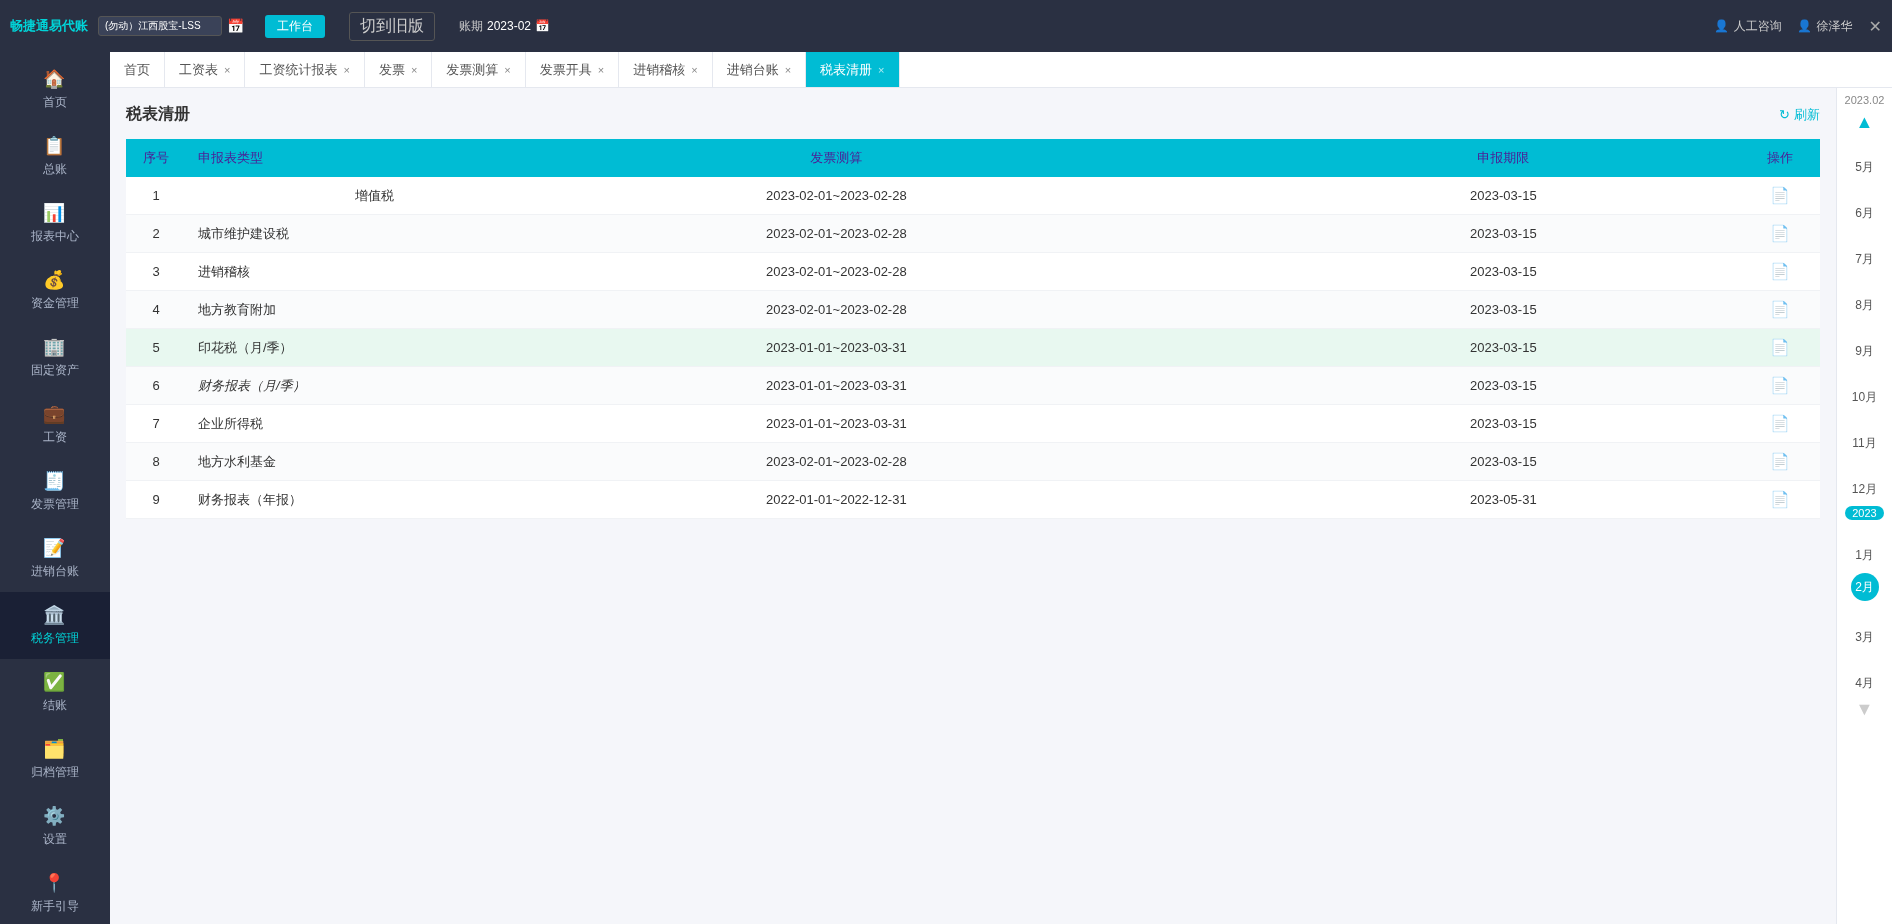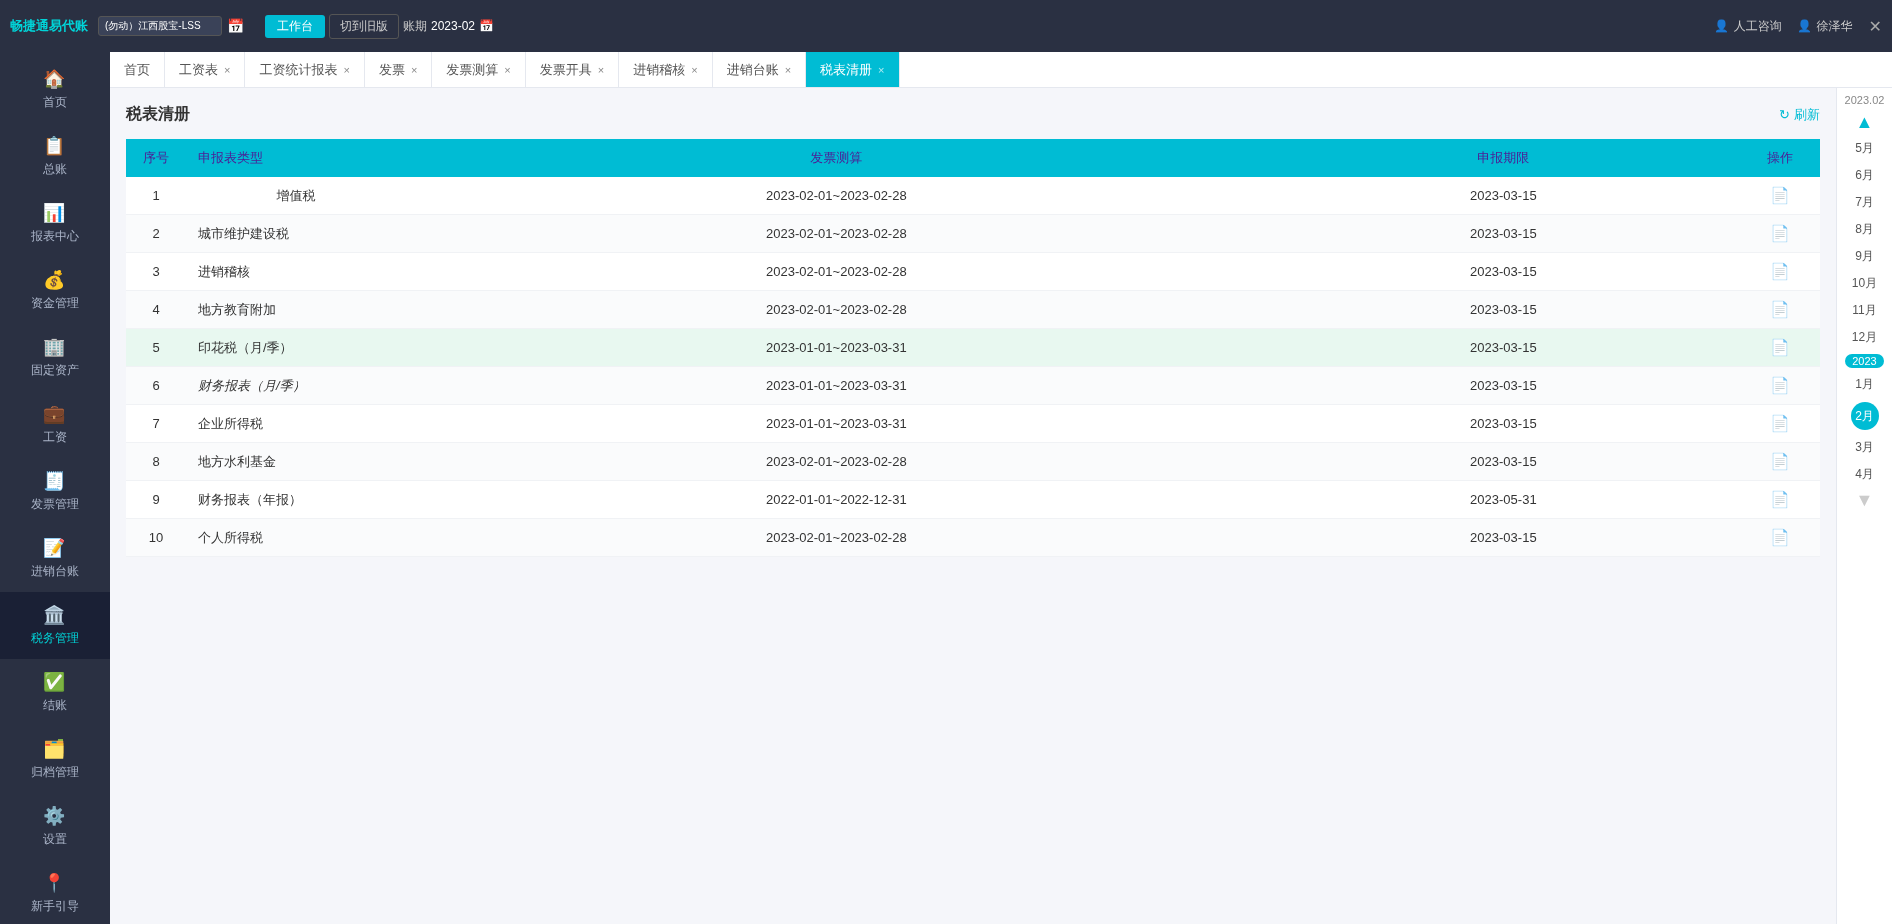--- a/index.html
+++ b/index.html
@@ -34,39 +34,39 @@
       border-radius: 3px;
       color: #fff;
       padding: 2px 20px 2px 6px;
       font-size: 10px;
       position: relative;
       cursor: pointer;
     }
     .top-bar-center {
       display: flex;
       align-items: center;
-      gap: 4px;
+      gap: 24px;
       margin-left: 10px;
     }
     .btn-workspace {
       background: #00bcd4;
       color: #fff;
       border: none;
       border-radius: 3px;
       padding: 3px 12px;
       font-size: 12px;
       cursor: pointer;
     }
     .btn-switch-old {
       background: transparent;
       color: #ccc;
       border: 1px solid #555;
       border-radius: 3px;
       padding: 3px 10px;
-      font-size: 12px;
+      font-size: 16px;
       cursor: pointer;
     }
     .top-bar-period {
       color: #ccc;
       font-size: 12px;
       display: flex;
       align-items: center;
       gap: 4px;
     }
     .top-bar-right {
@@ -247,20 +247,21 @@
       margin-bottom: 4px;
       text-align: center;
     }
     .timeline-item {
       width: 100%;
       text-align: center;
       padding: 5px 2px;
       font-size: 12px;
       color: #555;
       cursor: pointer;
+      margin-top: 19px;
     }
     .timeline-item.active-month {
       background: #00bcd4;
       color: #fff;
       border-radius: 50%;
       width: 28px;
       height: 28px;
       display: flex;
       align-items: center;
       justify-content: center;
@@ -430,21 +431,21 @@
               <th style="width:60px;">序号</th>
               <th style="width:220px; text-align:left;">申报表类型</th>
               <th>发票测算</th>
               <th>申报期限</th>
               <th style="width:80px;">操作</th>
             </tr>
           </thead>
           <tbody id="table-body">
               <tr>
       <td>1</td>
-      <td style="text-align:center;">增值税</td>
+      <td style="text-align:right;">增值税</td>
       <td>2023-02-01~2023-02-28</td>
       <td>2023-03-15</td>
       <td>
         <span class="action-icon" title="查看">📄</span>
       </td>
     </tr>
               <tr>
       <td>2</td>
       <td style="text-align:left;">城市维护建设税</td>
       <td>2023-02-01~2023-02-28</td>
@@ -505,29 +506,20 @@
       <td>2023-03-15</td>
       <td>
         <span class="action-icon" title="查看">📄</span>
       </td>
     </tr>
               <tr>
       <td>9</td>
       <td style="text-align:left;">财务报表（年报）</td>
       <td>2022-01-01~2022-12-31</td>
       <td>2023-05-31</td>
-      <td>
-        <span class="action-icon" title="查看">📄</span>
-      </td>
-    </tr>
-              <tr>
-      <td>10</td>
-      <td style="text-align:left;">个人所得税</td>
-      <td>2023-02-01~2023-02-28</td>
-      <td>2023-03-15</td>
       <td>
         <span class="action-icon" title="查看">📄</span>
       </td>
     </tr>
             </tbody>
         </table>
       </div>
 
       <div class="timeline-panel">
         <div class="timeline-header">2023.02</div>

